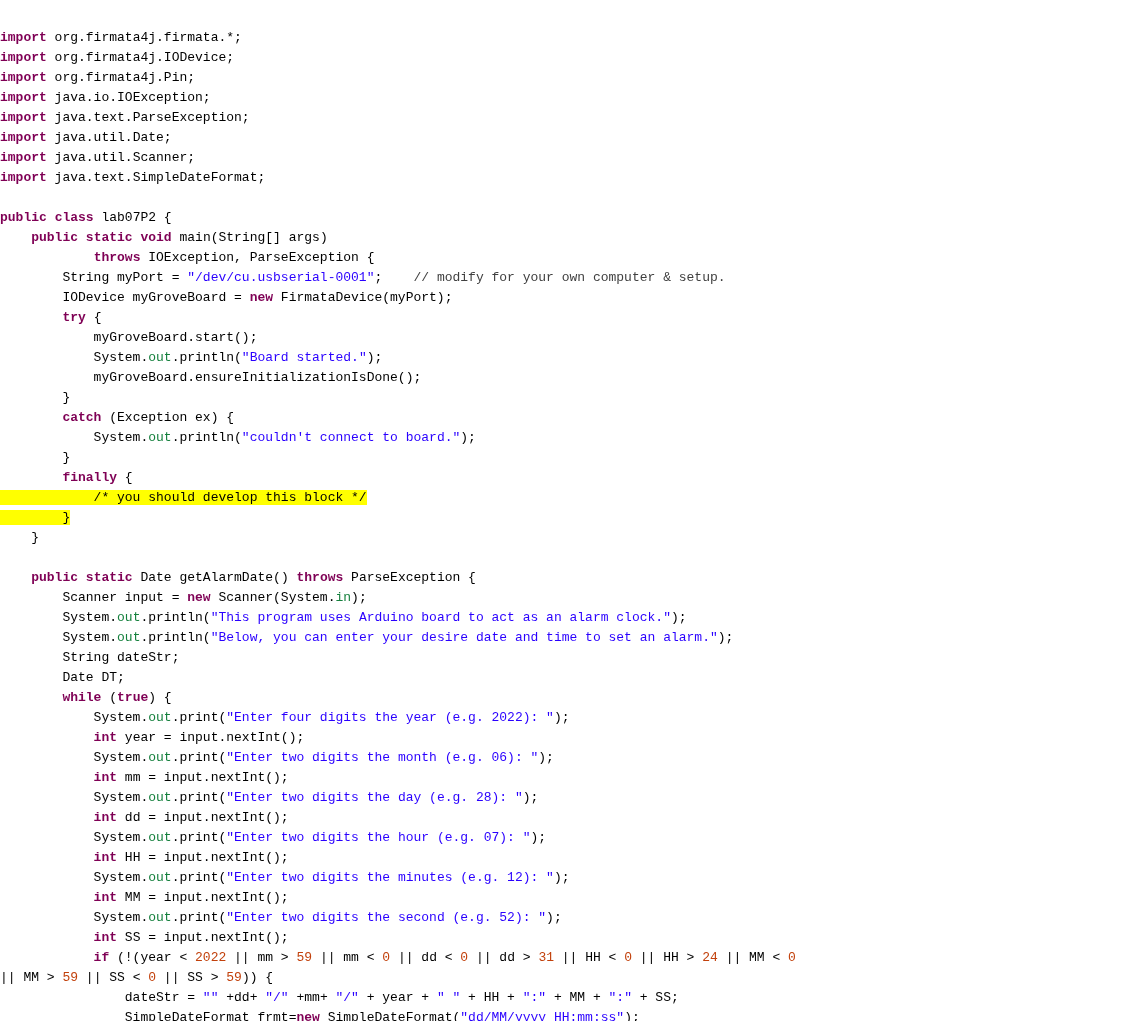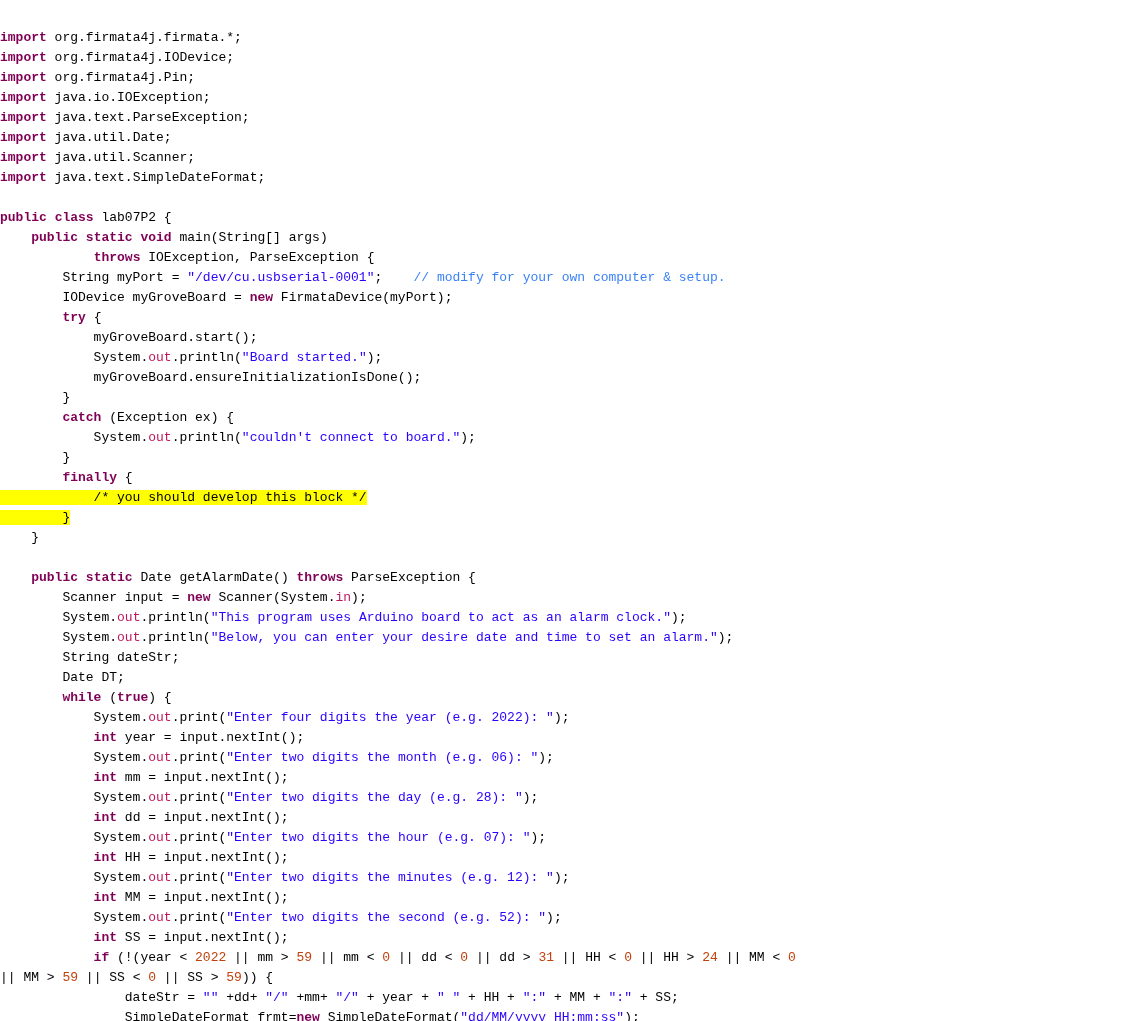--- a/index.html
+++ b/index.html
@@ -20,22 +20,22 @@
       display: flex;
       min-height: 20px;
       padding: 0 0;
     }
     .code-content {
       flex: 1;
     }
     
     .kw { color: #7f0055; font-weight: bold; }
     .str { color: #2a00ff; } 
-    .comment { color: #3b82f6; }
+    .comment { color: #404040; }
     .number { color: #c2410c; }
     .plain { color: #000000; }
-    .out-field { color: #be185d; }
+    .out-field { color: #15803d; }
   </style>
 </head>
 <body>
 
 <div class="code-container">
 <div class="line"><span class="code-content"><span class="kw">import</span><span class="plain"> org.firmata4j.firmata.*;</span></span></div><div class="line"><span class="code-content"><span class="kw">import</span><span class="plain"> org.firmata4j.IODevice;</span></span></div><div class="line"><span class="code-content"><span class="kw">import</span><span class="plain"> org.firmata4j.Pin;</span></span></div><div class="line"><span class="code-content"><span class="kw">import</span><span class="plain"> java.io.IOException;</span></span></div><div class="line"><span class="code-content"><span class="kw">import</span><span class="plain"> java.text.ParseException;</span></span></div><div class="line"><span class="code-content"><span class="kw">import</span><span class="plain"> java.util.Date;</span></span></div><div class="line"><span class="code-content"><span class="kw">import</span><span class="plain"> java.util.Scanner;</span></span></div><div class="line"><span class="code-content"><span class="kw">import</span><span class="plain"> java.text.SimpleDateFormat;</span></span></div><div class="line"><span class="code-content"><span class="plain"></span></span></div><div class="line"><span class="code-content"><span class="kw">public</span><span class="plain"> </span><span class="kw">class</span><span class="plain"> lab07P2 {</span></span></div><div class="line"><span class="code-content"><span class="plain">    </span><span class="kw">public</span><span class="plain"> </span><span class="kw">static</span><span class="plain"> </span><span class="kw">void</span><span class="plain"> main(String[] args)</span></span></div><div class="line"><span class="code-content"><span class="plain">            </span><span class="kw">throws</span><span class="plain"> IOException, ParseException {</span></span></div><div class="line"><span class="code-content"><span class="plain">        String myPort = </span><span class="str">"/dev/cu.usbserial-0001"</span><span class="plain">;    </span><span class="comment">// modify for your own computer &amp; setup.</span></span></div><div class="line"><span class="code-content"><span class="plain">        IODevice myGroveBoard = </span><span class="kw">new</span><span class="plain"> FirmataDevice(myPort);</span></span></div><div class="line"><span class="code-content"><span class="kw">        try</span><span class="plain"> {</span></span></div><div class="line"><span class="code-content"><span class="plain">            myGroveBoard.start();</span></span></div><div class="line"><span class="code-content"><span class="plain">            System.</span><span class="out-field">out</span><span class="plain">.println(</span><span class="str">"Board started."</span><span class="plain">);</span></span></div><div class="line"><span class="code-content"><span class="plain">            myGroveBoard.ensureInitializationIsDone();</span></span></div><div class="line"><span class="code-content"><span class="plain">        }</span></span></div><div class="line"><span class="code-content"><span class="kw">        catch</span><span class="plain"> (Exception ex) {</span></span></div><div class="line"><span class="code-content"><span class="plain">            System.</span><span class="out-field">out</span><span class="plain">.println(</span><span class="str">"couldn't connect to board."</span><span class="plain">);</span></span></div><div class="line"><span class="code-content"><span class="plain">        }</span></span></div><div class="line"><span class="code-content"><span class="kw">        finally</span><span class="plain"> {</span></span></div><div class="line"><span class="code-content"><span style="background-color: rgb(255, 255, 0);">            /* you should develop this block */</span></span></div><div class="line"><span class="code-content"><span style="background-color: rgb(255, 255, 0);">        }</span></span></div><div class="line"><span class="code-content"><span class="plain">    }</span></span></div><div class="line"><span class="code-content"><span class="plain"></span></span></div><div class="line"><span class="code-content"><span class="plain">    </span><span class="kw">public</span><span class="plain"> </span><span class="kw">static</span><span class="plain"> Date getAlarmDate() </span><span class="kw">throws</span><span class="plain"> ParseException {</span></span></div><div class="line"><span class="code-content"><span class="plain">        Scanner input = </span><span class="kw">new</span><span class="plain"> Scanner(System.</span><span class="out-field">in</span><span class="plain">);</span></span></div><div class="line"><span class="code-content"><span class="plain">        System.</span><span class="out-field">out</span><span class="plain">.println(</span><span class="str">"This program uses Arduino board to act as an alarm clock."</span><span class="plain">);</span></span></div><div class="line"><span class="code-content"><span class="plain">        System.</span><span class="out-field">out</span><span class="plain">.println(</span><span class="str">"Below, you can enter your desire date and time to set an alarm."</span><span class="plain">);</span></span></div><div class="line"><span class="code-content"><span class="plain">        String dateStr;</span></span></div><div class="line"><span class="code-content"><span class="plain">        Date DT;</span></span></div><div class="line"><span class="code-content"><span class="kw">        while</span><span class="plain"> (</span><span class="kw">true</span><span class="plain">) {</span></span></div><div class="line"><span class="code-content"><span class="plain">            System.</span><span class="out-field">out</span><span class="plain">.print(</span><span class="str">"Enter four digits the year (e.g. 2022): "</span><span class="plain">);</span></span></div><div class="line"><span class="code-content"><span class="kw">            int</span><span class="plain"> year = input.nextInt();</span></span></div><div class="line"><span class="code-content"><span class="plain">            System.</span><span class="out-field">out</span><span class="plain">.print(</span><span class="str">"Enter two digits the month (e.g. 06): "</span><span class="plain">);</span></span></div><div class="line"><span class="code-content"><span class="kw">            int</span><span class="plain"> mm = input.nextInt();</span></span></div><div class="line"><span class="code-content"><span class="plain">            System.</span><span class="out-field">out</span><span class="plain">.print(</span><span class="str">"Enter two digits the day (e.g. 28): "</span><span class="plain">);</span></span></div><div class="line"><span class="code-content"><span class="kw">            int</span><span class="plain"> dd = input.nextInt();</span></span></div><div class="line"><span class="code-content"><span class="plain">            System.</span><span class="out-field">out</span><span class="plain">.print(</span><span class="str">"Enter two digits the hour (e.g. 07): "</span><span class="plain">);</span></span></div><div class="line"><span class="code-content"><span class="kw">            int</span><span class="plain"> HH = input.nextInt();</span></span></div><div class="line"><span class="code-content"><span class="plain">            System.</span><span class="out-field">out</span><span class="plain">.print(</span><span class="str">"Enter two digits the minutes (e.g. 12): "</span><span class="plain">);</span></span></div><div class="line"><span class="code-content"><span class="kw">            int</span><span class="plain"> MM = input.nextInt();</span></span></div><div class="line"><span class="code-content"><span class="plain">            System.</span><span class="out-field">out</span><span class="plain">.print(</span><span class="str">"Enter two digits the second (e.g. 52): "</span><span class="plain">);</span></span></div><div class="line"><span class="code-content"><span class="kw">            int</span><span class="plain"> SS = input.nextInt();</span></span></div><div class="line"><span class="code-content"><span class="kw">            if</span><span class="plain"> (!(year &lt; </span><span class="number">2022</span><span class="plain"> || mm &gt; </span><span class="number">59</span><span class="plain"> || mm &lt; </span><span class="number">0</span><span class="plain"> || dd &lt; </span><span class="number">0</span><span class="plain"> || dd &gt; </span><span class="number">31</span><span class="plain"> || HH &lt; </span><span class="number">0</span><span class="plain"> || HH &gt; </span><span class="number">24</span><span class="plain"> || MM &lt; </span><span class="number">0</span></span></div><div class="line"><span class="code-content"><span class="plain">|| MM &gt; </span><span class="number">59</span><span class="plain"> || SS &lt; </span><span class="number">0</span><span class="plain"> || SS &gt; </span><span class="number">59</span><span class="plain">)) {</span></span></div><div class="line"><span class="code-content"><span class="plain">                dateStr = </span><span class="str">""</span><span class="plain"> +dd+ </span><span class="str">"/"</span><span class="plain"> +mm+ </span><span class="str">"/"</span><span class="plain"> + year + </span><span class="str">" "</span><span class="plain"> + HH + </span><span class="str">":"</span><span class="plain"> + MM + </span><span class="str">":"</span><span class="plain"> + SS;</span></span></div><div class="line"><span class="code-content"><span class="plain">                SimpleDateFormat frmt=</span><span class="kw">new</span><span class="plain"> SimpleDateFormat(</span><span class="str">"dd/MM/yyyy HH:mm:ss"</span><span class="plain">);</span></span></div></div>
 
 </body></html>

